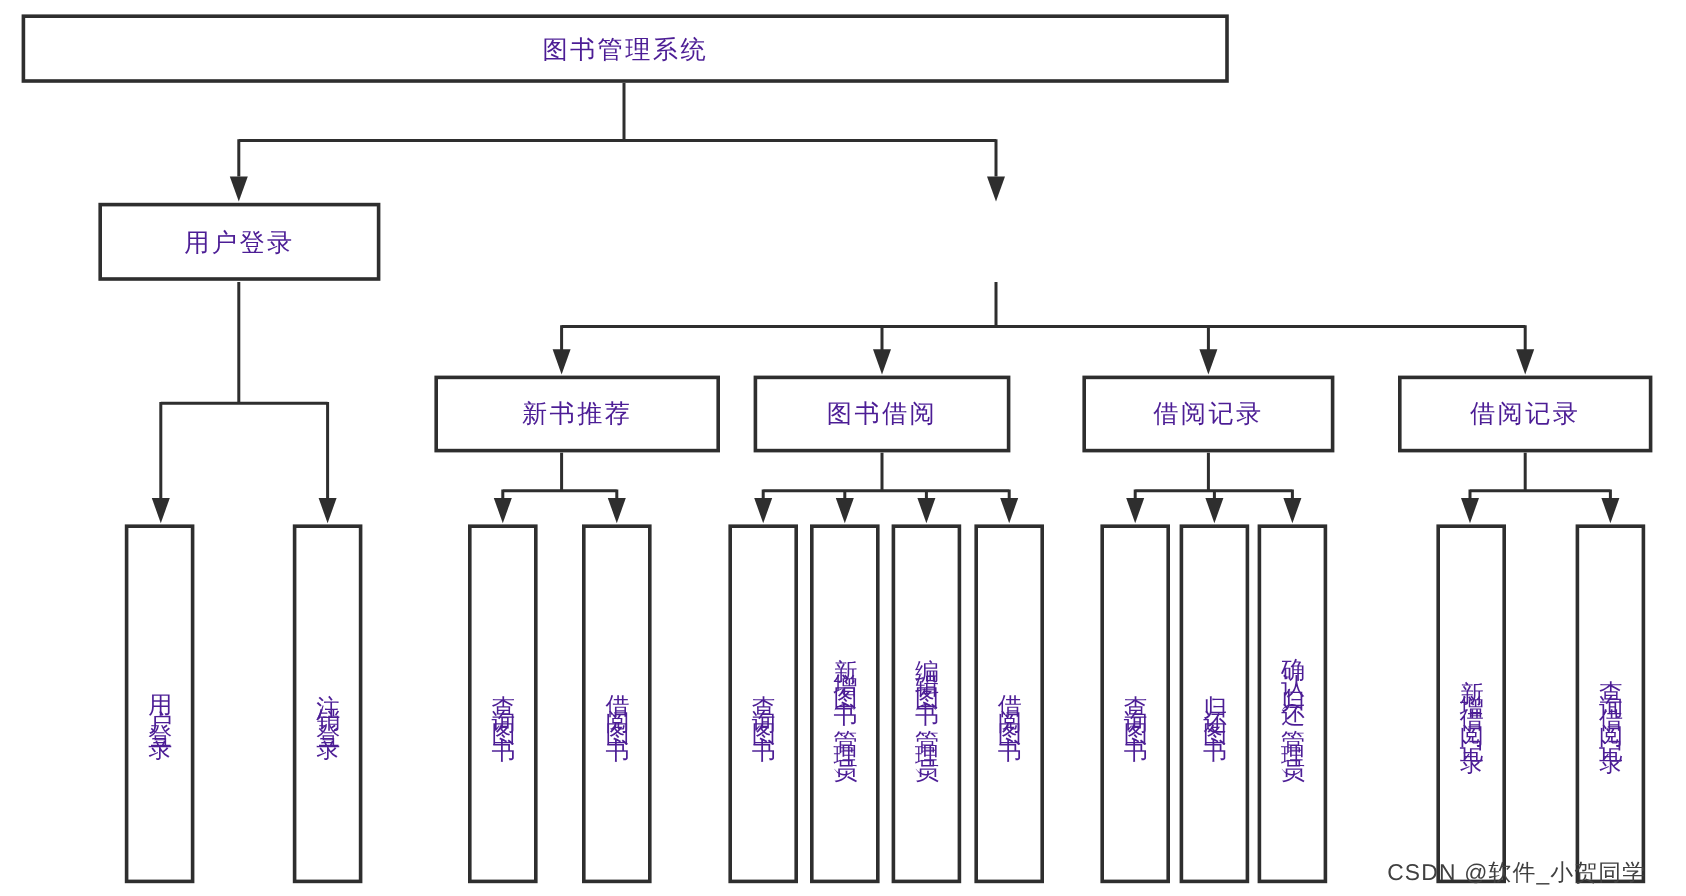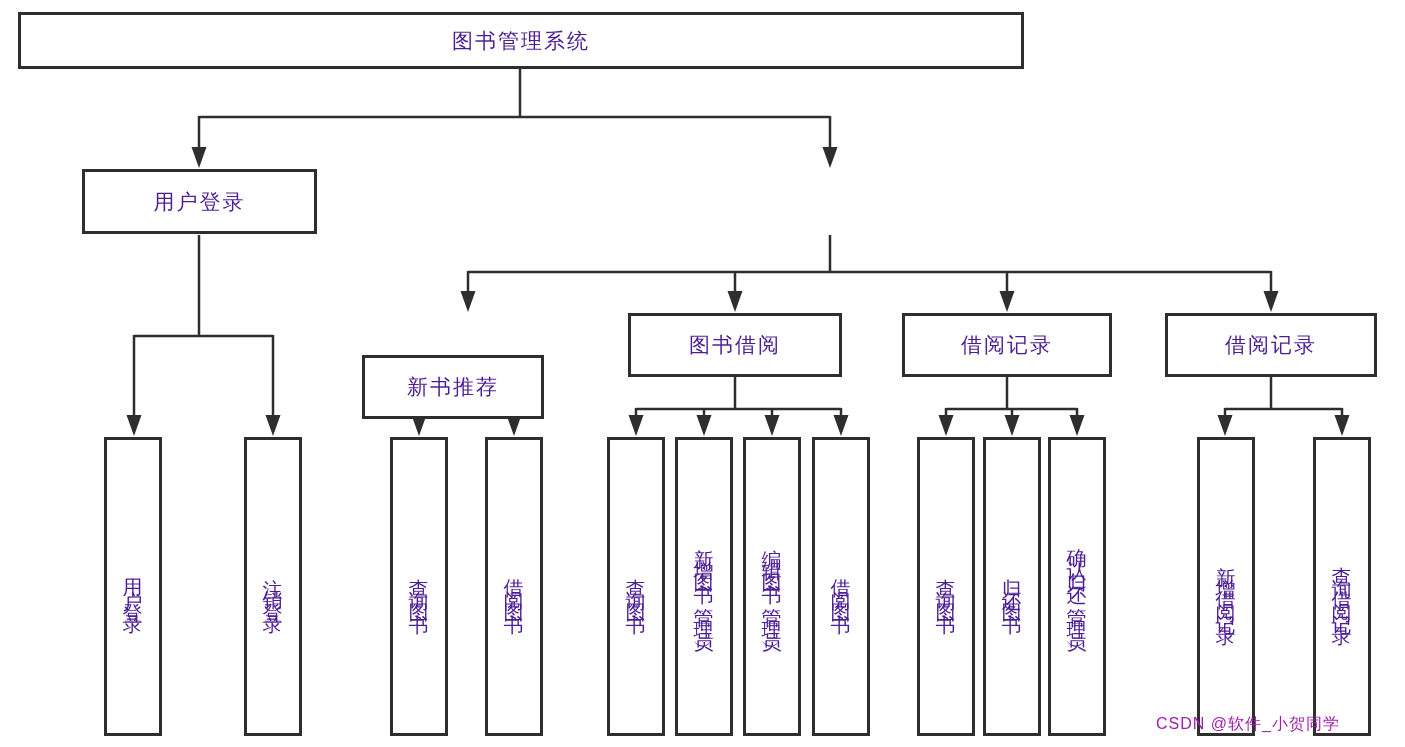--- a/index.html
+++ b/index.html
@@ -31,23 +31,23 @@
     text-orientation:mixed;
     font-size:20px;
     letter-spacing:12px;
     line-height:1;
     white-space:nowrap;
   }
   .watermark{
     position:absolute;
     left:1156px;
     top:714px;
-    font-size:16px;
+    font-size:19px;
     letter-spacing:1px;
-    color:#a21caf;
+    color:#404040;
     white-space:nowrap;
     z-index:5;
     text-align:right;
   }
   
   .leaf{top:437px;width:58px;height:299px;}
 </style>
 </head>
 <body>
 
@@ -94,21 +94,21 @@
   </svg>
 
   <div class="node node-h" style="left:18px;top:12px;width:1006px;height:57px;">
     <span>图书管理系统</span>
   </div>
 
   <div class="node node-h" style="left:82px;top:169px;width:235px;height:65px;">
     <span>用户登录</span>
   </div>
 
-  <div class="node node-h" style="left:362px;top:313px;width:182px;height:64px;margin-top:42px;">
+  <div class="node node-h" style="left:362px;top:313px;width:238px;height:64px;">
     <span>新书推荐</span>
   </div>
   <div class="node node-h" style="left:628px;top:313px;width:214px;height:64px;">
     <span>图书借阅</span>
   </div>
   <div class="node node-h" style="left:902px;top:313px;width:210px;height:64px;">
     <span>借阅记录</span>
   </div>
   <div class="node node-h" style="left:1165px;top:313px;width:212px;height:64px;">
     <span>借阅记录</span>

